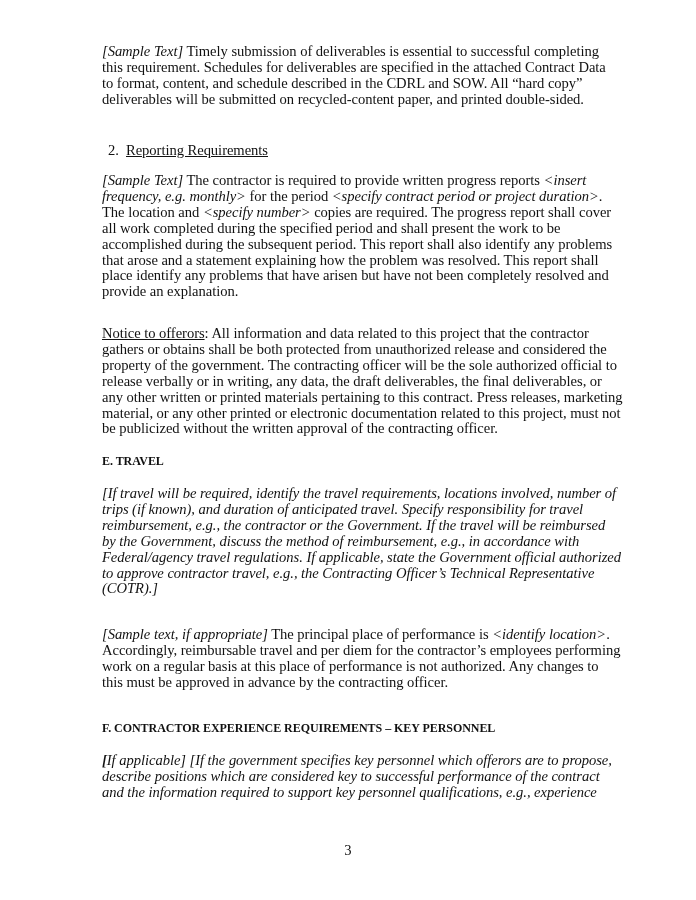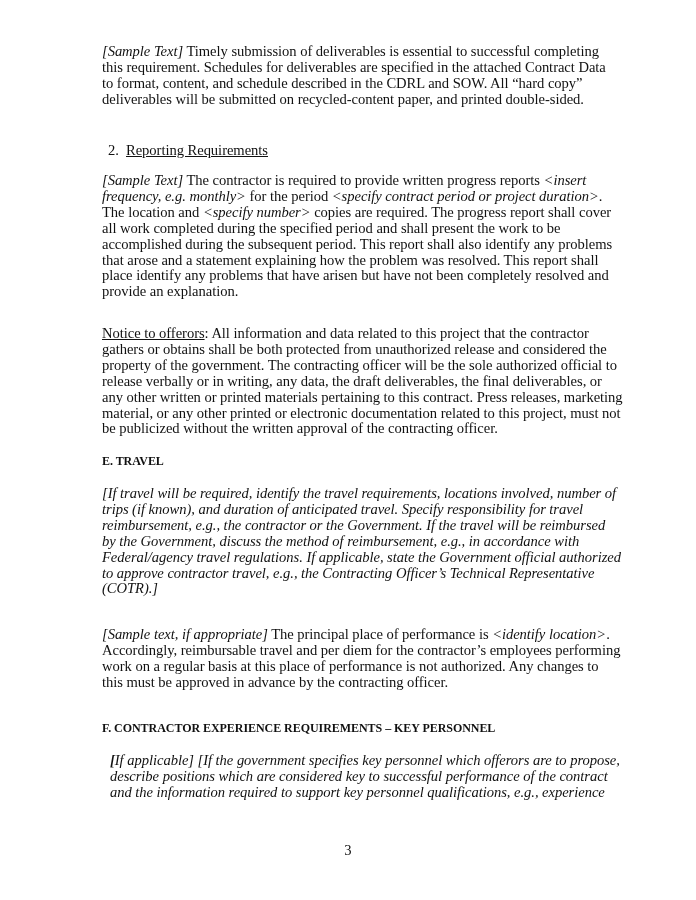--- a/index.html
+++ b/index.html
@@ -100,21 +100,21 @@
     <span class="line"><span class="i">[Sample text, if appropriate]</span><span> The principal place of performance is </span><span class="i">&lt;identify location&gt;</span><span>.</span></span>
     <span class="line">Accordingly, reimbursable travel and per diem for the contractor’s employees performing</span>
     <span class="line">work on a regular basis at this place of performance is not authorized. Any changes to</span>
     <span class="line">this must be approved in advance by the contracting officer.</span>
   </div>
 
   <div class="block" style="top:677px;">
     <span class="line heading">F. CONTRACTOR EXPERIENCE REQUIREMENTS – KEY PERSONNEL</span>
   </div>
 
-  <div class="block i" style="top:709px;margin-left:8px;">
+  <div class="block i" style="top:709px;">
     <span class="line"><span class="b">[</span><span>If applicable] [If the government specifies key personnel which offerors are to propose,</span></span>
     <span class="line">describe positions which are considered key to successful performance of the contract</span>
     <span class="line">and the information required to support key personnel qualifications, e.g., experience</span>
   </div>
 
 </div>
 
 <div class="page-number">3</div>
 
 </body></html>

